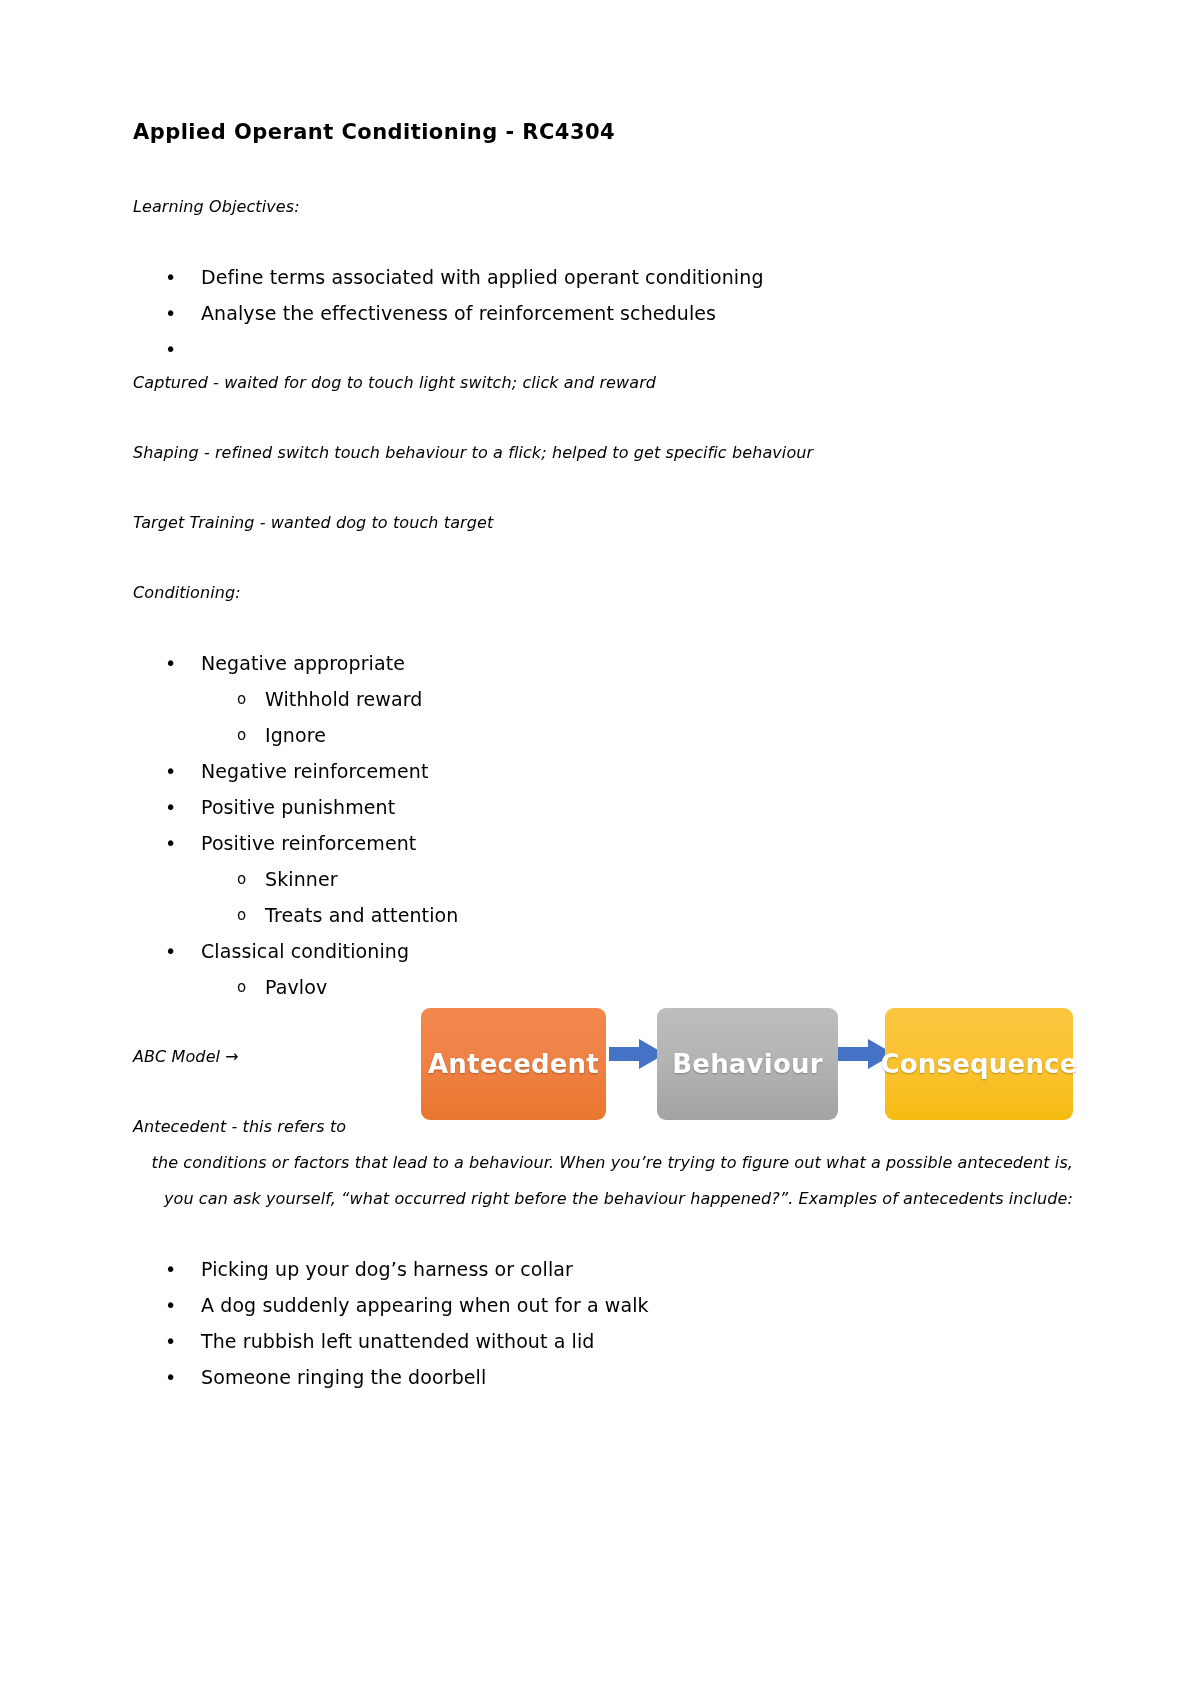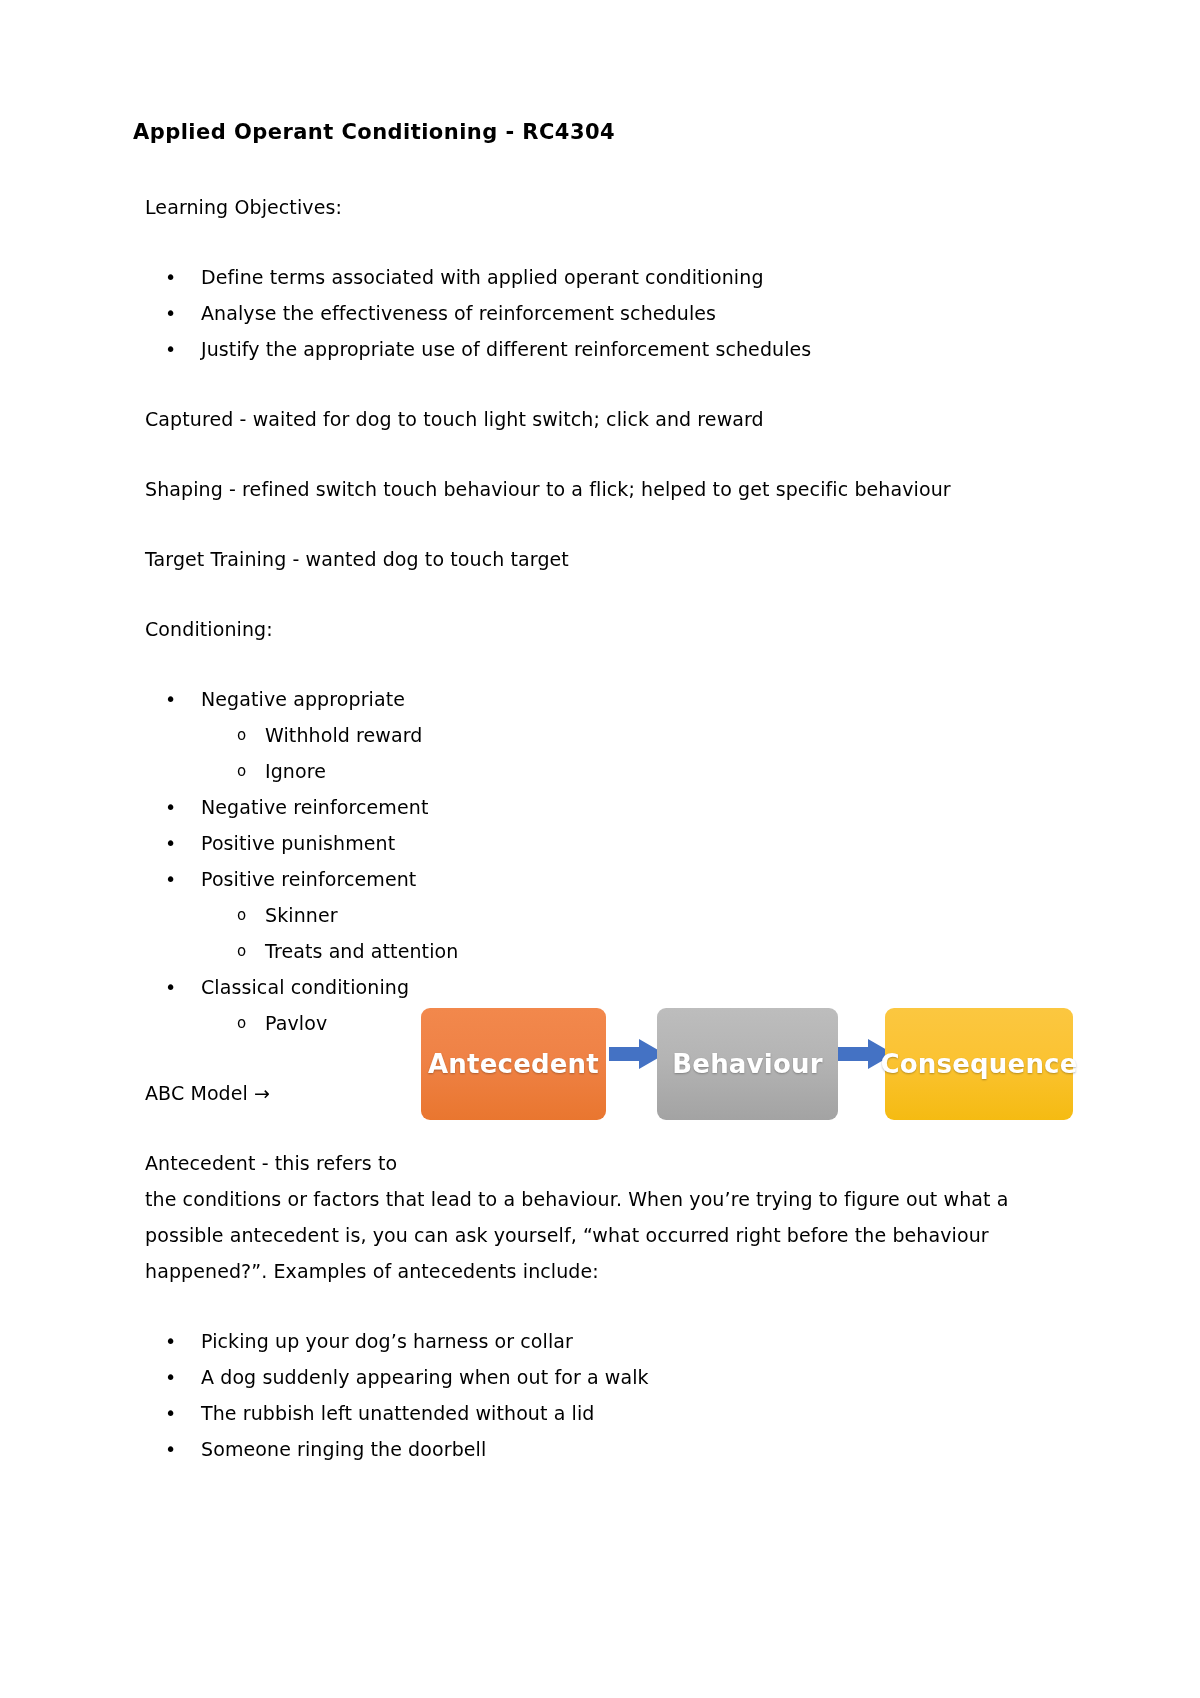--- a/index.html
+++ b/index.html
@@ -29,24 +29,25 @@
     width: 940px;
   }
   h1.doc-title {
     font-size: 21px;
     font-weight: bold;
     letter-spacing: 0.45px;
     margin: 0 0 44px 0;
     line-height: 1.2;
   }
   p.para {
-    font-size: 19px;
-    line-height: 36px;
-    margin: 0 0 34px 12px;
+    font-size: 16px;
+    line-height: 36px;
+    margin: 0 0 34px 0;
     letter-spacing: 0.1px;
+    font-style: italic;
   }
   p.para.tight { margin-bottom: 30px; }
 
   ul.l1 {
     list-style: none;
     margin: 0 0 34px 0;
     padding: 0;
   }
   ul.l1 > li.item {
     position: relative;
@@ -145,21 +146,20 @@
       <li class="item">
         <span class="b1">•</span>
         <span>Define terms associated with applied operant conditioning</span>
       </li>
       <li class="item">
         <span class="b1">•</span>
         <span>Analyse the effectiveness of reinforcement schedules</span>
       </li>
       <li class="item">
         <span class="b1">•</span>
-        <span>Justify the appropriate use of different reinforcement schedules</span>
       </li>
     </ul>
 
     <p class="para">Captured - waited for dog to touch light switch; click and reward</p>
 
     <p class="para">Shaping - refined switch touch behaviour to a flick; helped to get specific behaviour</p>
 
     <p class="para">Target Training - wanted dog to touch target</p>
 
     <p class="para">Conditioning:</p>
@@ -213,21 +213,21 @@
             <span class="b2">o</span>
             <span>Pavlov</span>
           </li>
         </ul>
       </li>
     </ul>
 
     <p class="para">ABC Model →</p>
 
     <p class="para tight" style="margin-bottom:0;">Antecedent - this refers to</p>
-    <p class="para" style="margin-top:0;">the conditions or factors that lead to a behaviour. When you’re trying to figure out what a possible antecedent is, you can ask yourself, “what occurred right before the behaviour happened?”. Examples of antecedents include:</p>
+    <p class="para" style="margin-top:0;text-align:right;">the conditions or factors that lead to a behaviour. When you’re trying to figure out what a possible antecedent is, you can ask yourself, “what occurred right before the behaviour happened?”. Examples of antecedents include:</p>
 
     <ul class="l1">
       <li class="item">
         <span class="b1">•</span>
         <span>Picking up your dog’s harness or collar</span>
       </li>
       <li class="item">
         <span class="b1">•</span>
         <span>A dog suddenly appearing when out for a walk</span>
       </li>

